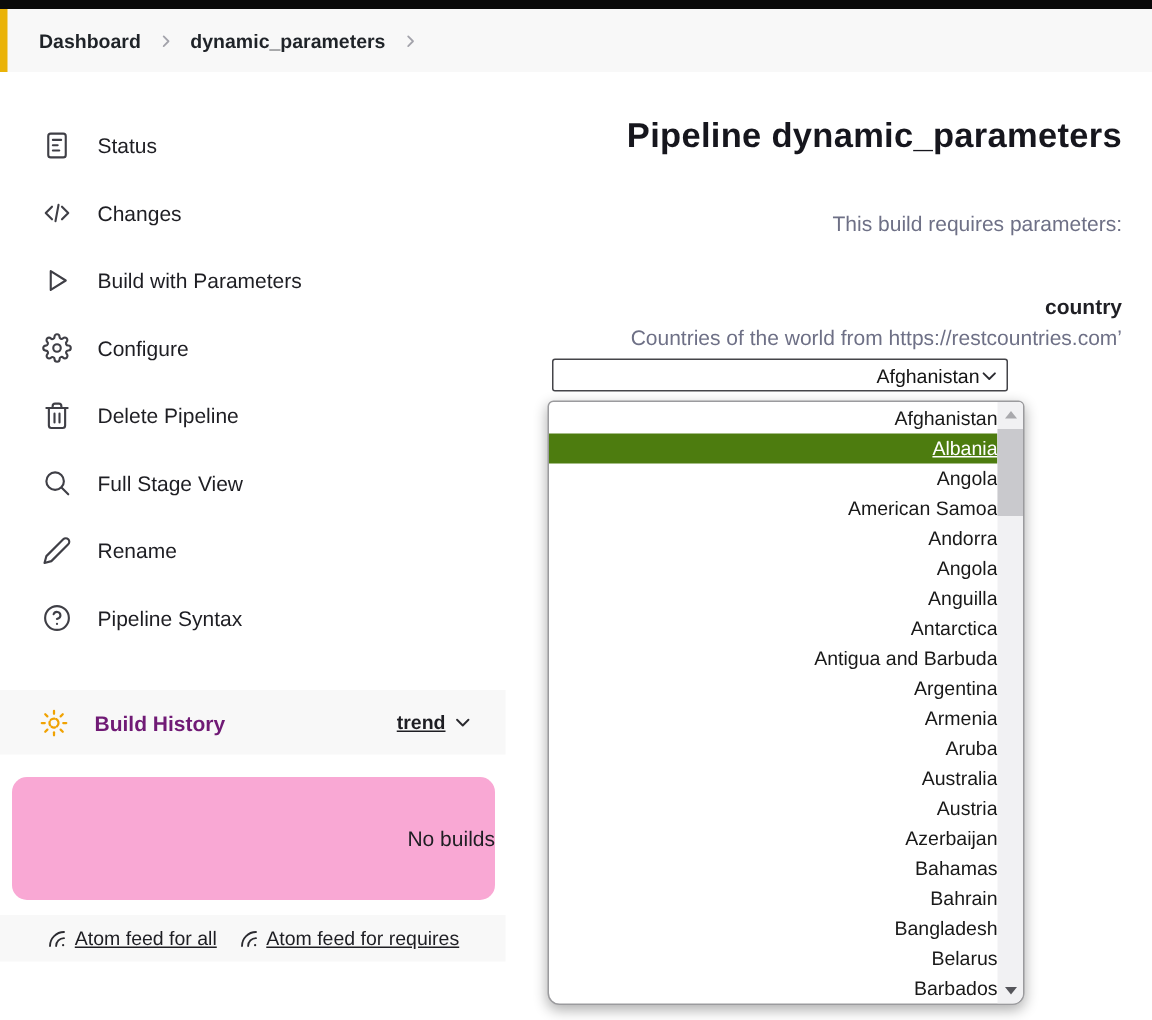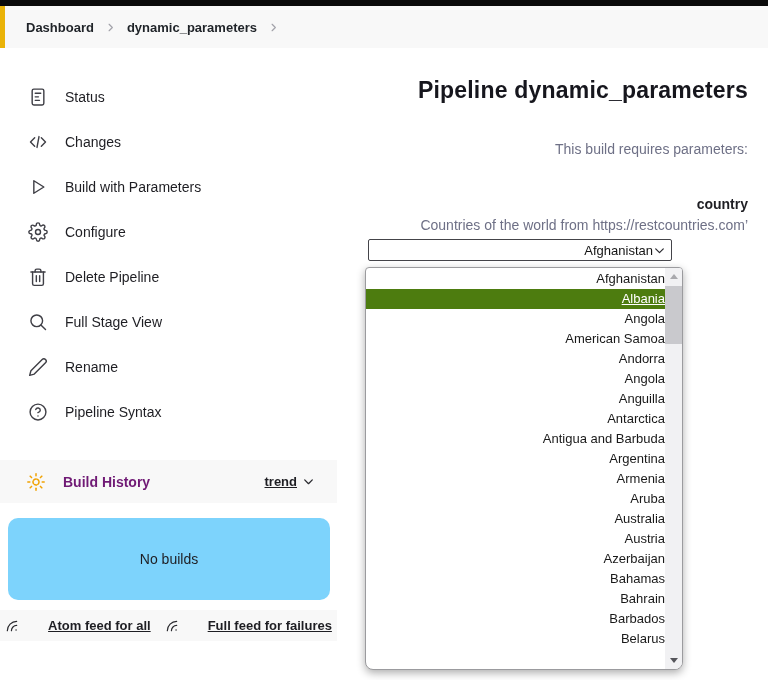--- a/index.html
+++ b/index.html
@@ -35,31 +35,31 @@
     margin-top:26px; height:43px; width:337px; background:#f8f8f8;
     display:flex; align-items:center; gap:17px; padding:0 22px 0 26px;
   }
   .bh-title { font-size:14px; font-weight:700; color:#701a75; }
   .bh-trend {
     margin-left:auto; display:flex; align-items:center; gap:5px; cursor:pointer;
   }
   .bh-trend span { font-size:13px; font-weight:700; color:#1e1e23; text-decoration:underline; }
 
   .nobuilds {
-    margin:15px 7px 0 8px; height:82px; background:#7dd3fc; border-radius:10px;
-    display:flex; align-items:center; justify-content:center;
+    margin:15px 7px 0 8px; height:82px; background:#f9a8d4; border-radius:10px;
+    display:flex; align-items:center; justify-content:flex-end;
     font-size:14px; color:#1e1e23;
   }
   .feed-bar {
     margin-top:10px; height:31px; width:337px; background:#f8f8f8;
     display:flex; align-items:center; justify-content:center; gap:14px;
   }
   .feed-link { display:flex; align-items:center; gap:5px; cursor:pointer; }
   .feed-link span {
-    font-size:13px; font-weight:700; color:#1e1e23; text-decoration:underline;margin-left:24px;
+    font-size:13px; font-weight:400; color:#1e1e23; text-decoration:underline;
   }
 
   
   .main { flex:1; position:relative; padding:28px 20px 0 31px;text-align:right; }
   .page-title { font-size:23px; line-height:28px; font-weight:700; color:#16161d; letter-spacing:.2px; }
   .subtitle { margin-top:36px; font-size:14px; line-height:18px; color:#6e7086; }
   .param-name { margin-top:38px; font-size:14px; line-height:17px; font-weight:700; color:#1f1f24; }
   .param-desc { margin-top:3px; font-size:14px; line-height:18px; color:#6e7086; }
 
   .select {
@@ -245,21 +245,21 @@
               <circle cx="5" cy="19" r="1.3" fill="#2b2b30" stroke="none"></circle>
             </svg>
           <span>Atom feed for all</span>
         </span>
         <span class="feed-link">
           <svg width="14" height="14" viewBox="0 0 24 24" fill="none" stroke="#2b2b30" stroke-width="2.1" stroke-linecap="round" stroke-linejoin="round" style="transform:rotate(-90deg)">
               <path d="M4 11a9 9 0 0 1 9 9"></path>
               <path d="M4 4a16 16 0 0 1 16 16"></path>
               <circle cx="5" cy="19" r="1.3" fill="#2b2b30" stroke="none"></circle>
             </svg>
-          <span>Full feed for failures</span>
+          <span>Atom feed for requires</span>
         </span>
       </div>
     </aside>
 
     <main class="main">
       <h1 class="page-title">Pipeline dynamic_parameters</h1>
       <p class="subtitle">This build requires parameters:</p>
 
       <div>
         <div class="param-name">country</div>
@@ -285,22 +285,23 @@
             <div class="opt">Antarctica</div>
             <div class="opt">Antigua and Barbuda</div>
             <div class="opt">Argentina</div>
             <div class="opt">Armenia</div>
             <div class="opt">Aruba</div>
             <div class="opt">Australia</div>
             <div class="opt">Austria</div>
             <div class="opt">Azerbaijan</div>
             <div class="opt">Bahamas</div>
             <div class="opt">Bahrain</div>
+            <div class="opt">Bangladesh</div>
+            <div class="opt">Belarus</div>
             <div class="opt">Barbados</div>
-            <div class="opt">Belarus</div>
           </div>
         <div class="sb">
           <div class="sb-btn sb-up">
               <div class="tri-up"></div>
             </div>
           <div class="sb-thumb"></div>
           <div class="sb-btn sb-down">
               <div class="tri-down"></div>
             </div>
         </div>

